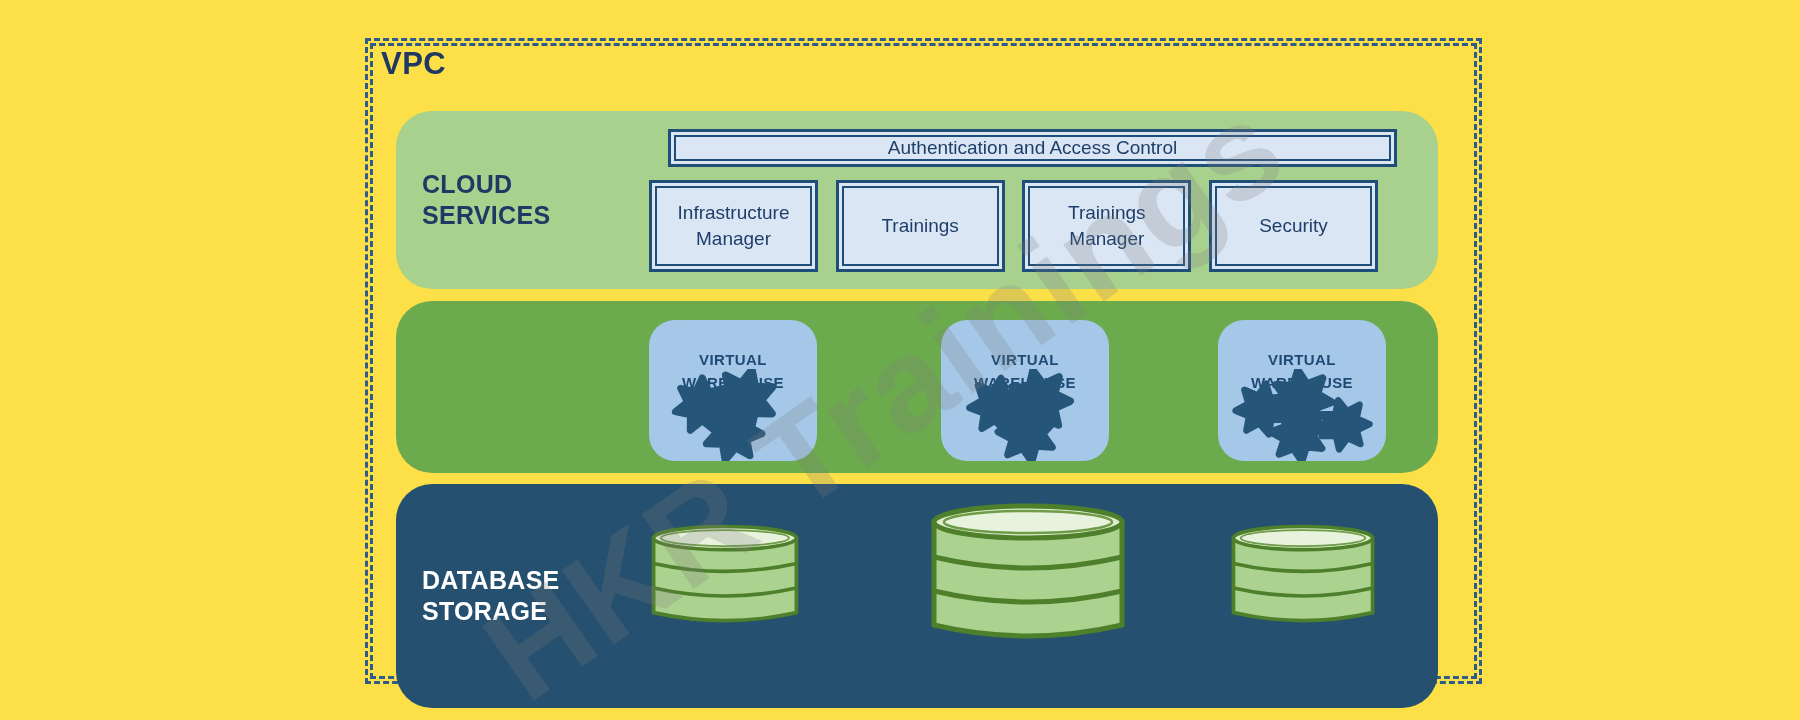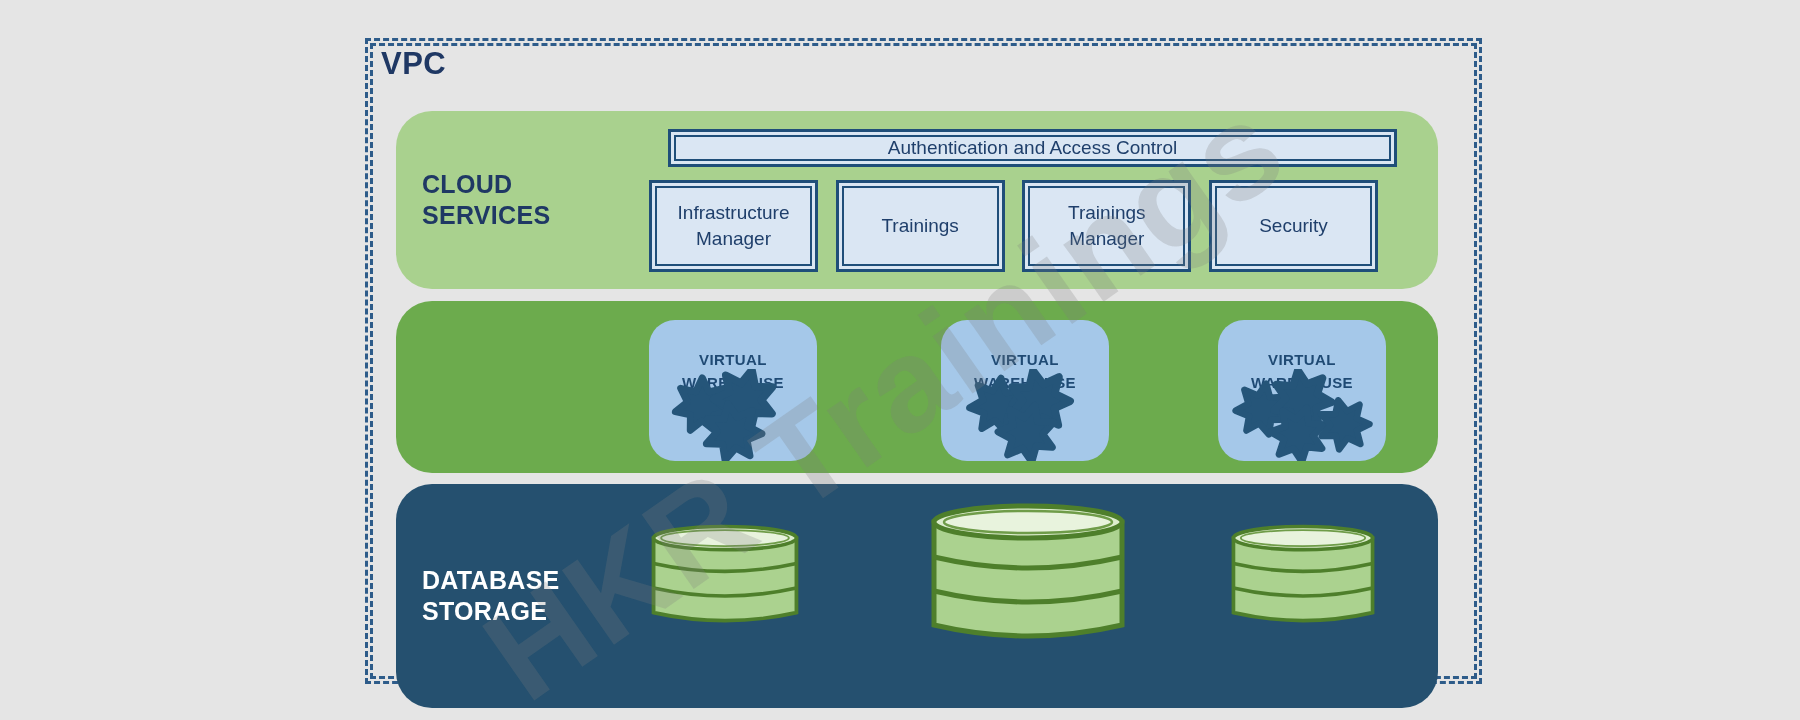--- a/index.html
+++ b/index.html
@@ -1,17 +1,17 @@
 <!DOCTYPE html>
 <html><head>
 <meta charset="utf-8">
 <style>
   html,body{margin:0;padding:0;background:#ffffff;}
   body{font-family:"Liberation Sans", sans-serif;}
-  .stage{position:relative;width:1800px;height:720px;background:#e5e5e5;overflow:hidden;}
+  .stage{position:relative;width:1800px;height:720px;background:#fde047;overflow:hidden;}
 
   
   .vpc-outer{position:absolute;left:365px;top:38px;width:1117px;height:646px;
              border:3px dashed #2e5c8a;box-sizing:border-box;}
   .vpc-inner{position:absolute;inset:2px;border:3px dashed #2e5c8a;pointer-events:none;}
   .vpc-label{position:absolute;left:381px;top:46px;font-size:31px;font-weight:bold;
              color:#1f3864;letter-spacing:0.5px;}
 
   
   .band{position:absolute;left:396px;width:1042px;border-radius:36px;box-sizing:border-box;}

